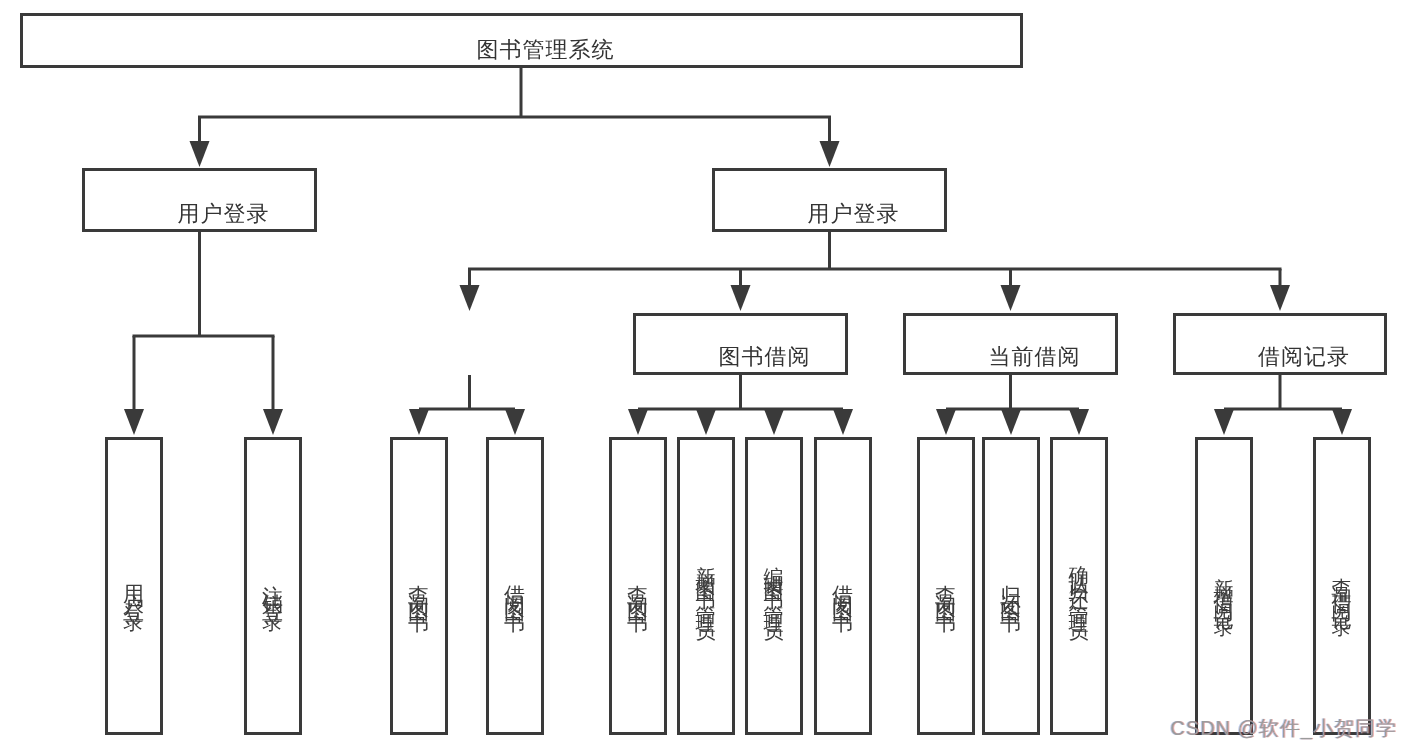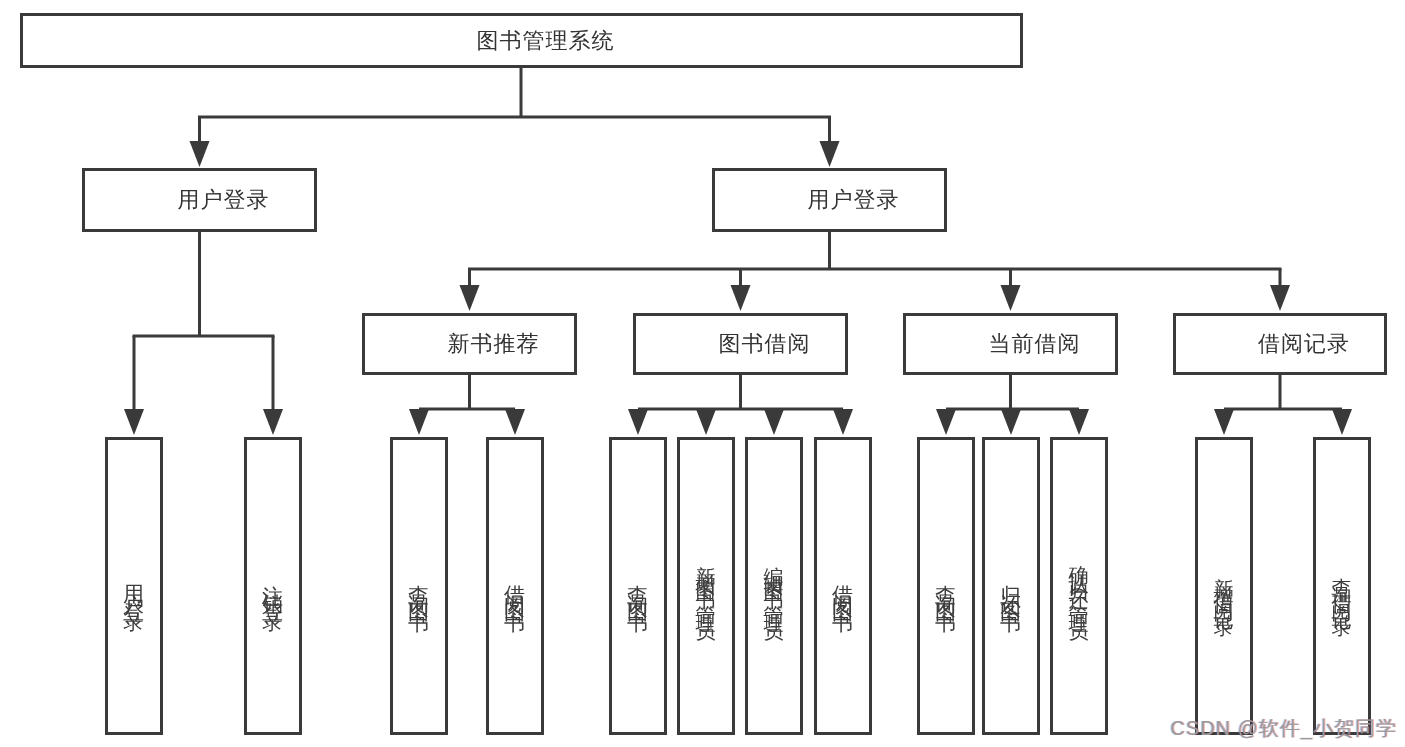--- a/index.html
+++ b/index.html
@@ -16,21 +16,21 @@
     left: 0; top: 0;
     z-index: 1;
     pointer-events: none;
   }
   .node {
     position: absolute;
     box-sizing: border-box;
     border: 3px solid #3a3a3a;
     background: #ffffff;
     display: flex;
-    align-items: center;
+    align-items: flex-end;
     justify-content: center;
     z-index: 2;
     color: #333333;
     padding-left: 48px;
   }
   .node-h {
     font-size: 22px;
     letter-spacing: 1px;
   }
   .node-root  { left: 20px;   top: 13px;  width: 1003px; height: 55px; }
@@ -140,23 +140,20 @@
     <span>图书管理系统</span>
   </div>
 
   <div class="node node-h node-l2a">
     <span>用户登录</span>
   </div>
   <div class="node node-h node-l2b">
     <span>用户登录</span>
   </div>
 
-  <div class="node node-h node-l3a">
-    <span>新书推荐</span>
-  </div>
   <div class="node node-h node-l3c">
     <span>当前借阅</span>
   </div>
   <div class="node node-h node-l3b">
     <span>图书借阅</span>
   </div>
   <div class="node node-h node-l3d">
     <span>借阅记录</span>
   </div>
 

